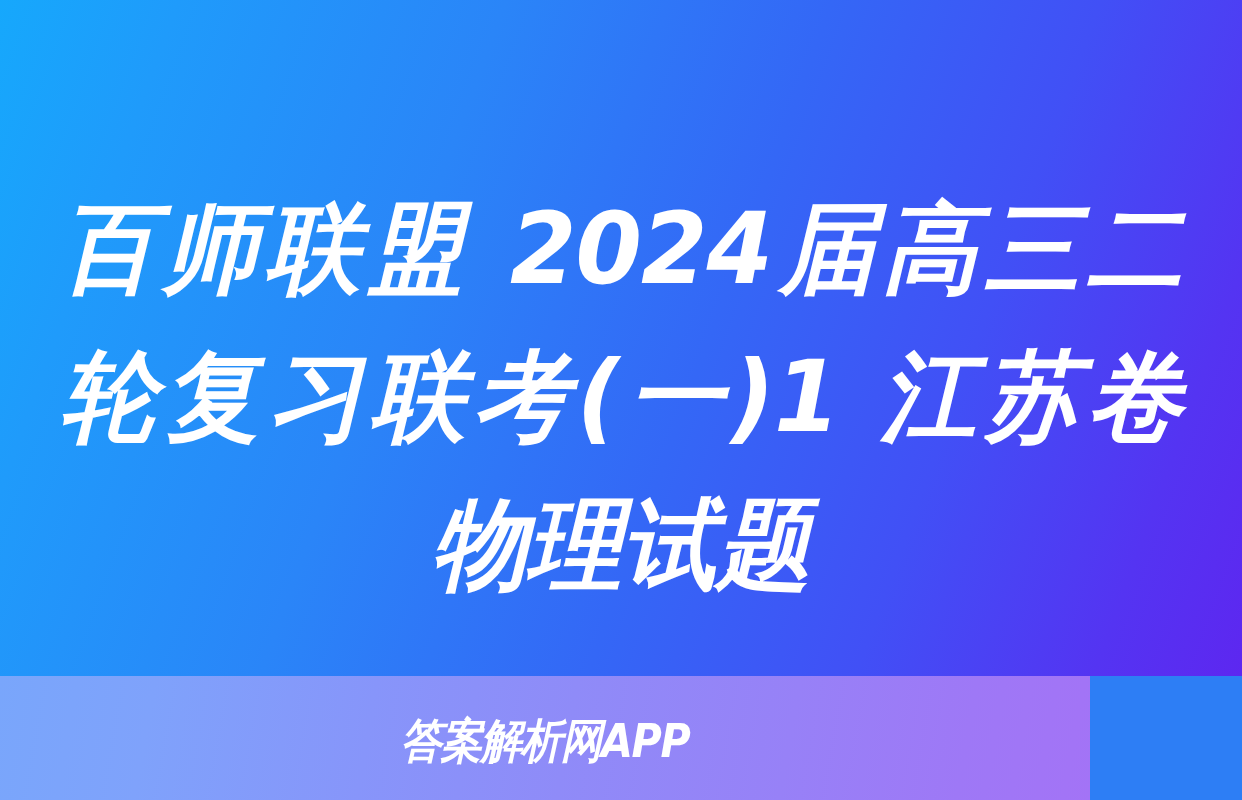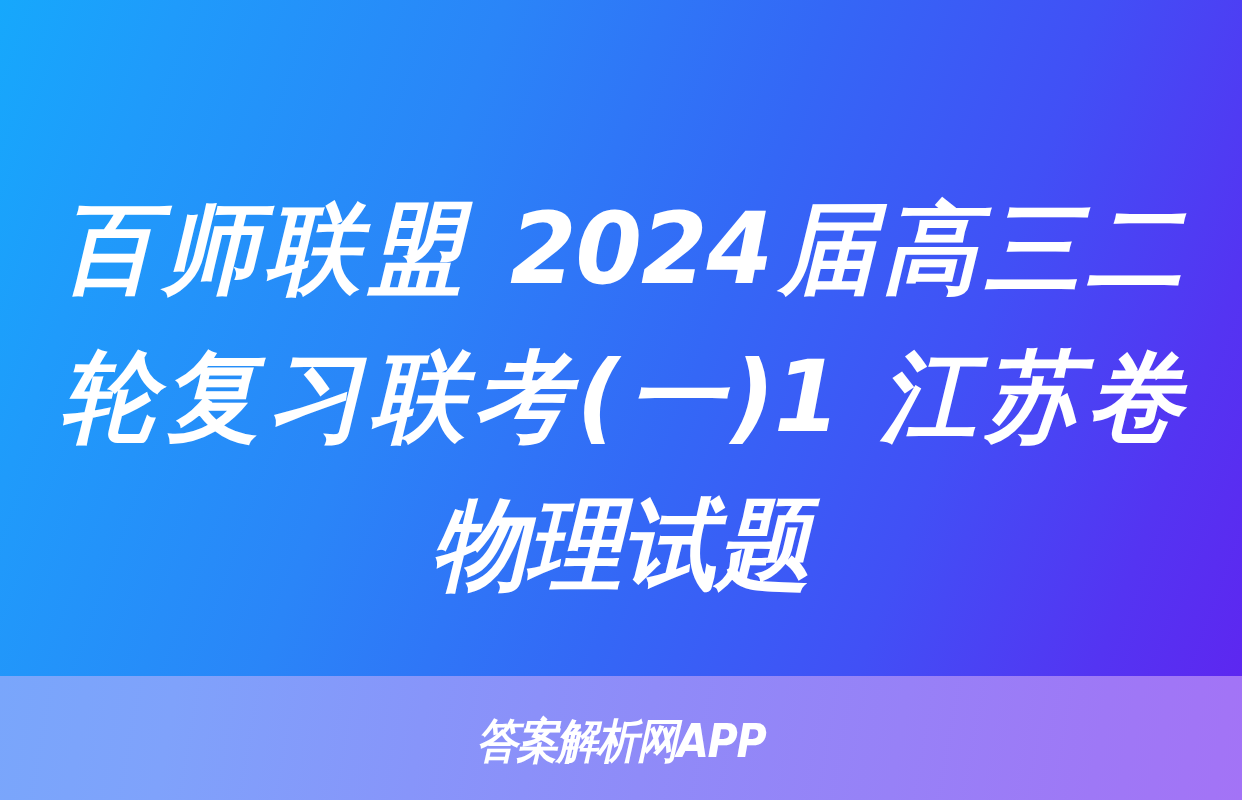--- a/index.html
+++ b/index.html
@@ -75,21 +75,21 @@
   .title-line.line-3 {
     text-align: center;
     text-align-last: center;
   }
 
   
   .footer-band {
     position: absolute;
     left: 0;
     top: 676px;
-    width: 1242px;
+    width: 1090px;
     height: 124px;
     background: linear-gradient(100deg,
         #79a6fb 0%,
         #7fa2fb 14%,
         #8795fa 34%,
         #8f8bf8 52%,
         #9781f7 72%,
         #9e78f6 88%,
         #a373f6 100%);
     display: flex;

